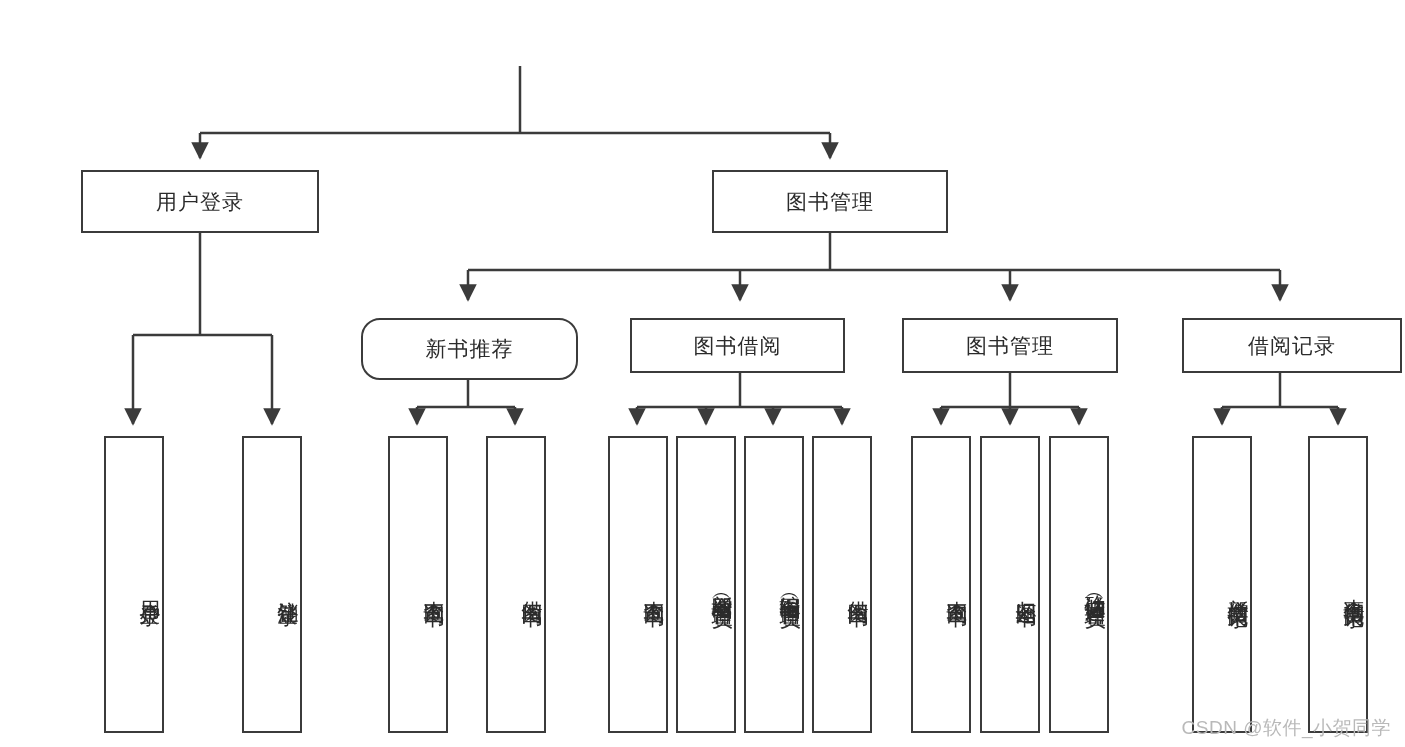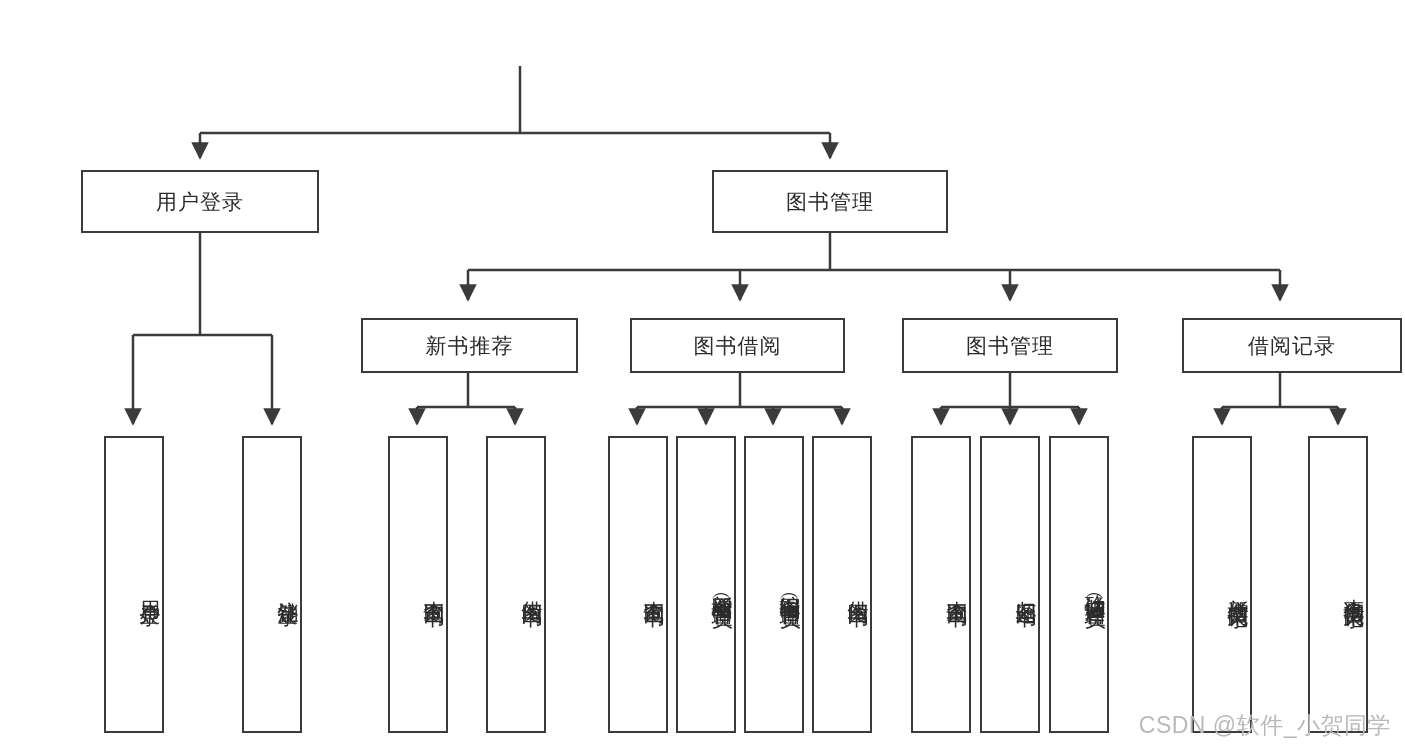--- a/index.html
+++ b/index.html
@@ -54,21 +54,21 @@
     align-items: flex-start;
     padding-top: 4px;
   }
   .node .lbl {
     display: block;
   }
   #watermark {
     position: absolute;
     right: 14px;
     bottom: 6px;
-    font-size: 23px;
+    font-size: 19px;
     color: #b9b9b9;
     letter-spacing: 0.5px;
     white-space: nowrap;
   }
 </style>
 </head>
 <body>
 
 <div id="canvas">
 
@@ -124,21 +124,21 @@
 
 
   <div class="node horizontal" style="left:81px; top:170px; width:238px; height:63px;">
     <span class="lbl">用户登录</span>
   </div>
 
   <div class="node horizontal" style="left:712px; top:170px; width:236px; height:63px;justify-content:center;">
     <span class="lbl">图书管理</span>
   </div>
 
-  <div class="node horizontal" style="left:361px; top:318px; width:217px; height:55px;">
+  <div class="node horizontal" style="left:361px; top:318px; width:217px; height:62px;border-radius:19px;">
     <span class="lbl">新书推荐</span>
   </div>
 
   <div class="node horizontal" style="left:630px; top:318px; width:215px; height:55px;">
     <span class="lbl">图书借阅</span>
   </div>
 
   <div class="node horizontal" style="left:902px; top:318px; width:216px; height:55px;">
     <span class="lbl">图书管理</span>
   </div>

